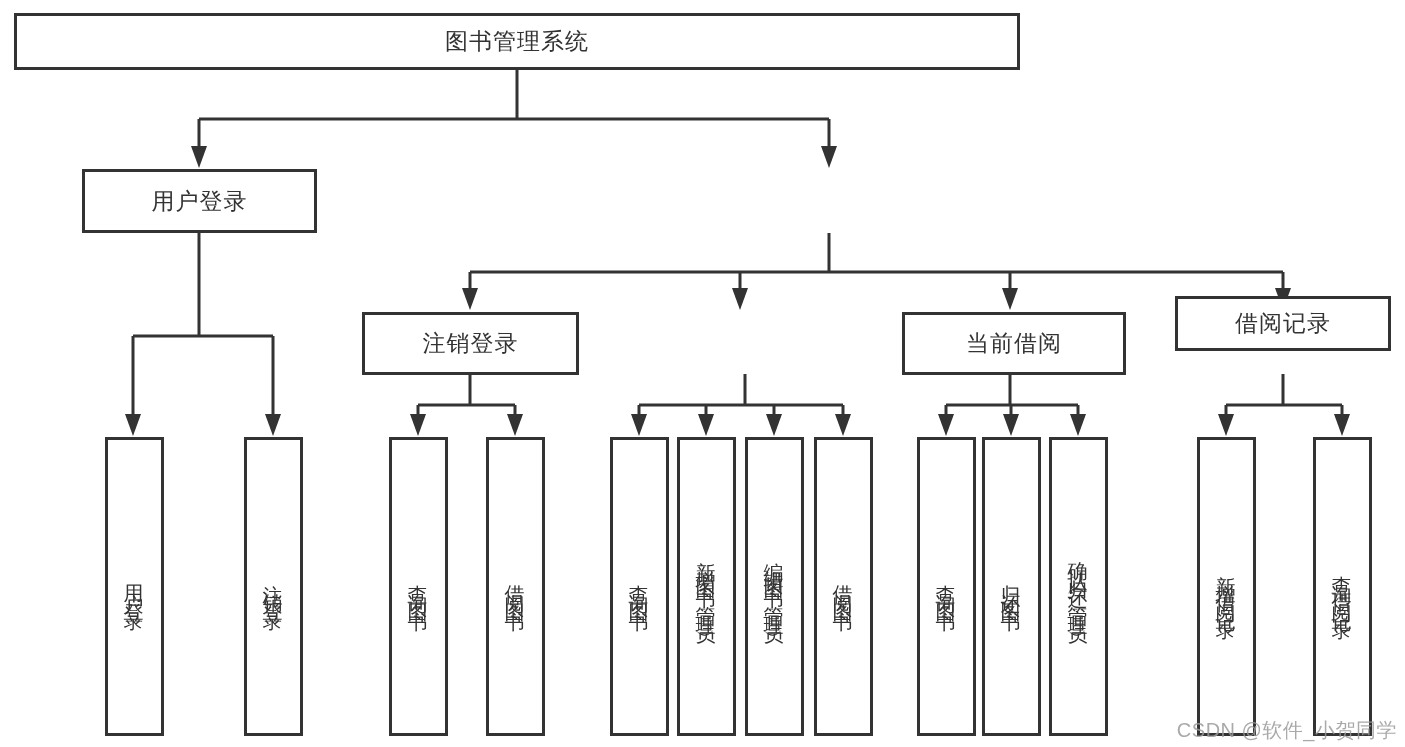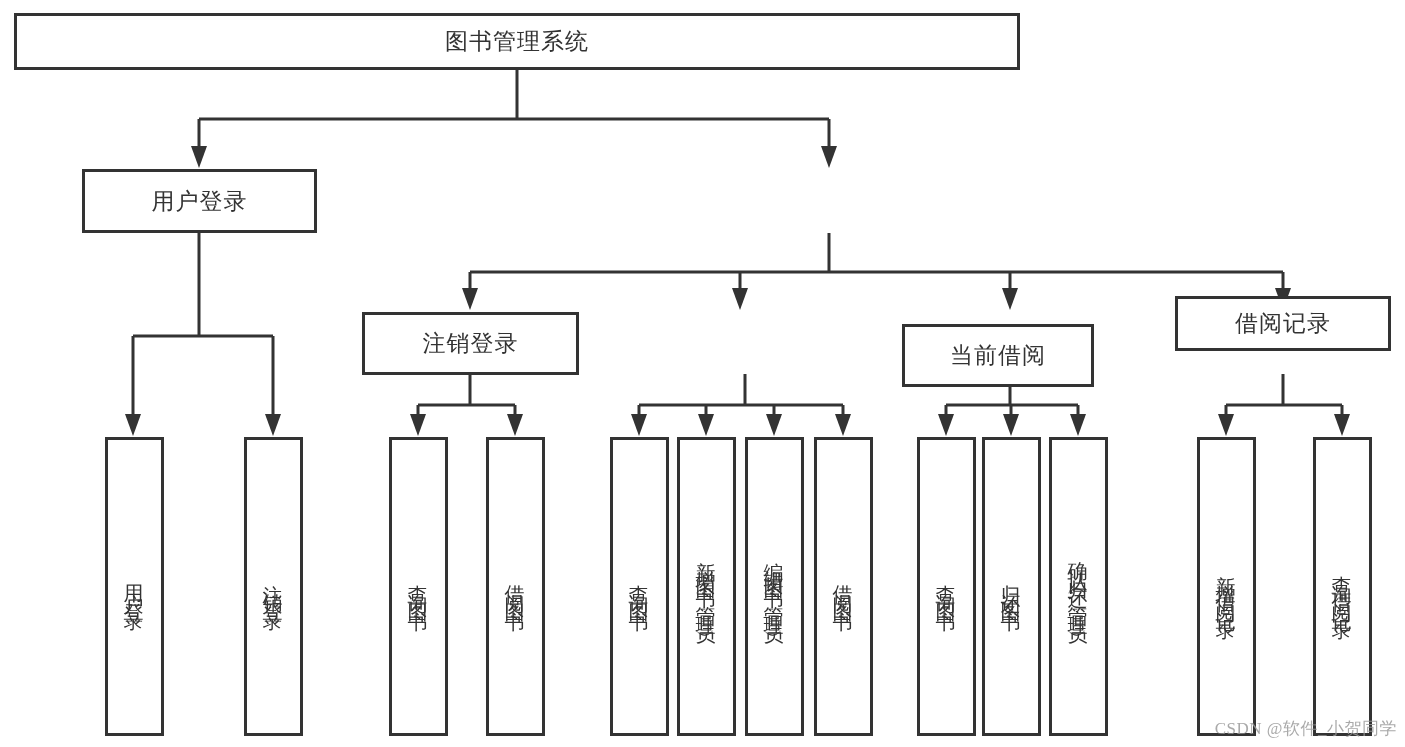--- a/index.html
+++ b/index.html
@@ -36,26 +36,25 @@
     writing-mode:vertical-rl;
     text-orientation:mixed;
     letter-spacing:9px;
     top:437px;width:59px;height:299px;
     font-size:20px;
   }
   .watermark{
     position:absolute;
     right:8px;top:717px;
     z-index:5;
-    font-size:17px;
+    font-size:20px;
     letter-spacing:0.5px;
     color:var(--watermark);
     opacity:0.85;
     white-space:nowrap;
-    font-family:Liberation Serif, serif;
   }
 </style>
 </head>
 <body>
 
 <div class="stage">
 
   <svg class="connectors" width="1405" height="747" viewBox="0 0 1405 747" aria-hidden="true">
 
     <path class="line" d="M517 69 V119 M199 119 H829 M199 119 V150 M829 119 V150"></path>
@@ -91,21 +90,21 @@
     <polygon class="arrow" points="1070,414 1086,414 1078,436"></polygon>
     <polygon class="arrow" points="1218,414 1234,414 1226,436"></polygon>
     <polygon class="arrow" points="1334,414 1350,414 1342,436"></polygon>
   </svg>
 
   <div class="node" style="left:14px;top:13px;width:1006px;height:57px">图书管理系统</div>
 
   <div class="node" style="left:82px;top:169px;width:235px;height:64px">用户登录</div>
 
   <div class="node" style="left:362px;top:312px;width:217px;height:63px">注销登录</div>
-  <div class="node" style="left:902px;top:324px;width:192px;height:63px">当前借阅</div>
+  <div class="node" style="left:902px;top:312px;width:224px;height:63px">当前借阅</div>
   <div class="node" style="left:1175px;top:296px;width:216px;height:55px">借阅记录</div>
 
   <div class="node vnode" style="left:105px">用户登录</div>
   <div class="node vnode" style="left:244px">注销登录</div>
 
   <div class="node vnode" style="left:389px">查询图书</div>
   <div class="node vnode" style="left:486px">借阅图书</div>
 
   <div class="node vnode" style="left:610px">查询图书</div>
   <div class="node vnode" style="left:677px">新增图书（管理员）</div>

